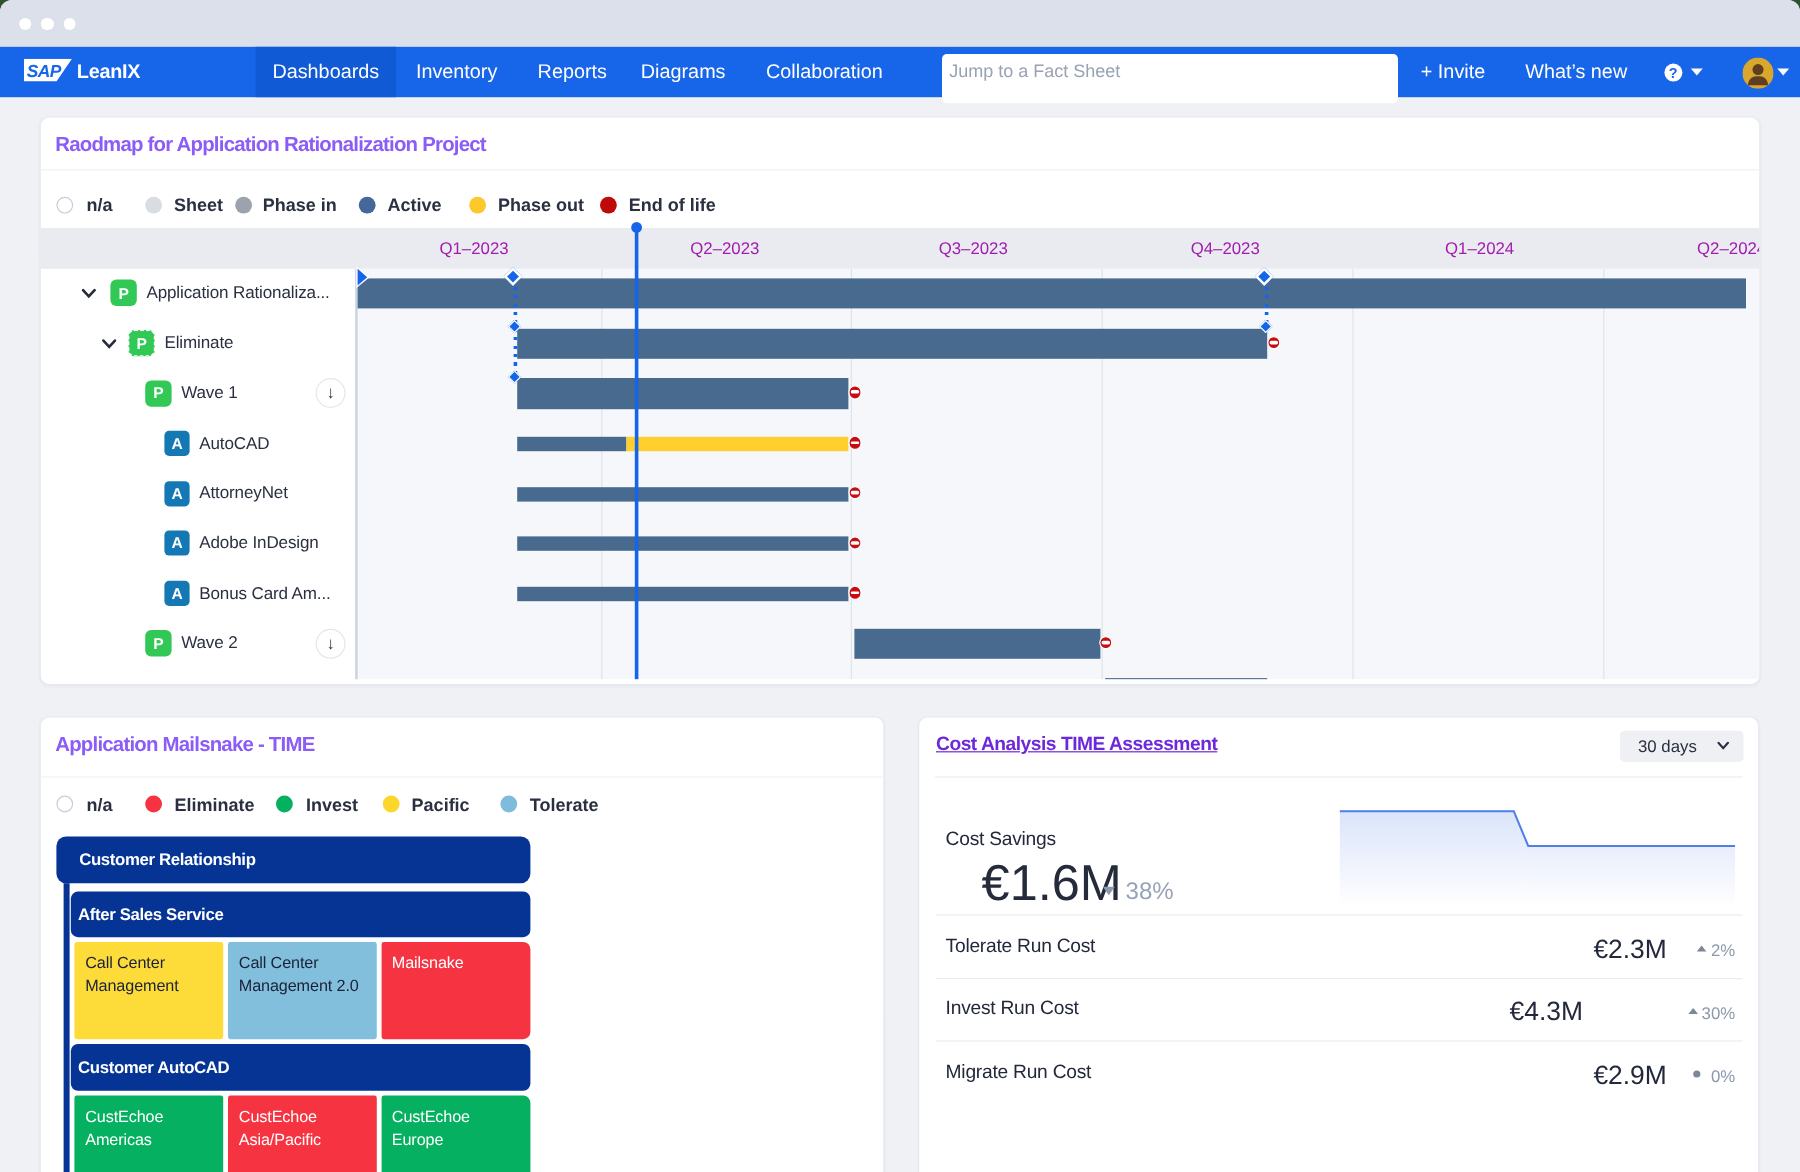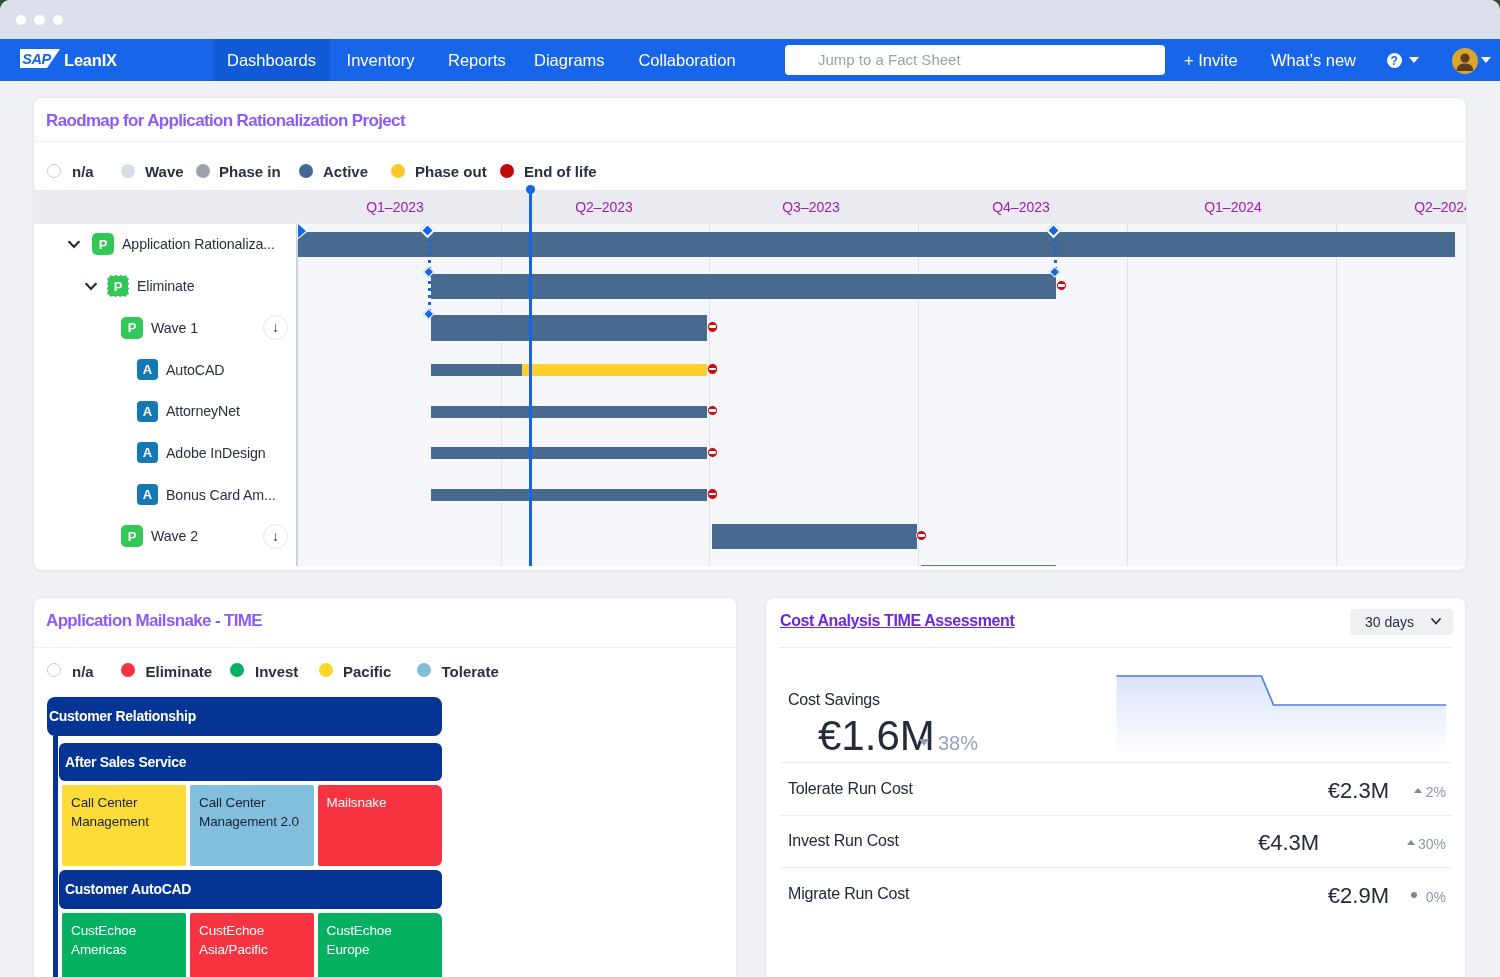--- a/index.html
+++ b/index.html
@@ -11,21 +11,21 @@
     background:#EFF1F5;
   }
   .abs { position:absolute; }
   
   #topbar { left:0; top:0; width:1500px; height:39px; background:#DBE0EA; }
   .dot { position:absolute; top:14.5px; width:10.5px; height:10.5px; border-radius:50%; background:#fff; }
   
   #nav { left:0; top:39px; width:1500px; height:42px; background:#1765E9; }
   .navitem { position:absolute; top:39px; height:42px; line-height:42px; color:#fff; font-size:16.5px; font-weight:500; text-align:center; white-space:nowrap; }
   #navactive { position:absolute; left:213px; top:39px; width:117px; height:42px; background:#115AD6; }
-  #search { position:absolute; left:785px; top:45px; width:380px; height:30px; background:#fff; border-radius:4px; line-height:30px; color:#98A2B3; font-size:15px; padding-left:33px; }
+  #search { position:absolute; left:785px; top:45px; width:380px; height:41px; background:#fff; border-radius:4px; line-height:30px; color:#98A2B3; font-size:15px; padding-left:6px; }
   .card { position:absolute; background:#fff; border:1px solid #E6E9EF; border-radius:8px; box-shadow:0 1px 2px rgba(40,50,80,0.04); }
   .cardtitle { position:absolute; font-size:17px; letter-spacing:-0.65px; font-weight:bold; color:#8b5cf6; }
   .divider { position:absolute; height:1px; background:#EDF0F4; }
   .lgc { position:absolute; width:14px; height:14px; border-radius:50%; }
   .lgt { position:absolute; font-size:15px; font-weight:bold; color:#2A3040; line-height:15px; white-space:nowrap; }
   
   .qlabel { position:absolute; top:0; height:34px; line-height:34px; font-size:14px; color:#a21caf; transform:translateX(-50%); white-space:nowrap; }
   .gline { position:absolute; top:224px; height:342px; width:1px; background:#DFE4EB; }
   .bar { position:absolute; background:#476A8E; }
   .noicon { position:absolute; width:11.5px; height:11.5px; border-radius:50%; background:#C50D12; border:1px solid #fff; }
@@ -76,21 +76,21 @@
     <path d="M4.5,23 C5.5,16.5 9,15.5 13,15.5 C17,15.5 20.5,16.5 21.5,23 Z" fill="#5F3D20"></path>
   </svg>
   <div class="abs" style="left:1481px; top:57px; width:0; height:0; border-left:5px solid transparent; border-right:5px solid transparent; border-top:6px solid #fff;"></div>
 
   <div class="card" style="left:33px; top:97px; width:1434px; height:474px;"></div>
   <div class="cardtitle" style="left:46px; top:111px;">Raodmap for Application Rationalization Project</div>
   <div class="divider" style="left:34px; top:141px; width:1432px;"></div>
   <div class="lgc" style="left:47px; top:163.5px; background:#fff; border:1.5px solid #C6CDD8;"></div>
     <div class="lgt" style="left:72px; top:164px;">n/a</div>
   <div class="lgc" style="left:121px; top:163.5px; background:#D9DDE3;"></div>
-    <div class="lgt" style="left:145px; top:164px;">Wave</div>
+    <div class="lgt" style="left:145px; top:164px;">Sheet</div>
   <div class="lgc" style="left:195.5px; top:163.5px; background:#9CA3AD;"></div>
     <div class="lgt" style="left:219px; top:164px;">Phase in</div>
   <div class="lgc" style="left:298.5px; top:163.5px; background:#45689A;"></div>
     <div class="lgt" style="left:323px; top:164px;">Active</div>
   <div class="lgc" style="left:390.5px; top:163.5px; background:#FCC82B;"></div>
     <div class="lgt" style="left:415px; top:164px;">Phase out</div>
   <div class="lgc" style="left:499.5px; top:163.5px; background:#C00A0A;"></div>
     <div class="lgt" style="left:524px; top:164px;">End of life</div>
 
   <div class="abs" style="left:34px; top:190px; width:1432px; height:34px; background:#E9EBF0; overflow:hidden;">
@@ -167,21 +167,21 @@
   <div class="lgc" style="left:46.5px; top:663px; background:#fff; border:1.5px solid #C6CDD8;"></div>
     <div class="lgt" style="left:72px; top:663.5px;">n/a</div>
   <div class="lgc" style="left:121px; top:663px; background:#F63340;"></div>
     <div class="lgt" style="left:145.5px; top:663.5px;">Eliminate</div>
   <div class="lgc" style="left:230px; top:663px; background:#05B160;"></div>
     <div class="lgt" style="left:255px; top:663.5px;">Invest</div>
   <div class="lgc" style="left:318.5px; top:663px; background:#FBD62B;"></div>
     <div class="lgt" style="left:343px; top:663.5px;">Pacific</div>
   <div class="lgc" style="left:417px; top:663px; background:#7FBCDC;"></div>
     <div class="lgt" style="left:441.5px; top:663.5px;">Tolerate</div>
-  <div class="lshead" style="left:47px; top:697px; width:394.5px; height:38.5px; border-radius:8px; line-height:38.5px; padding-left:2px;">Customer Relationship</div>
+  <div class="lshead" style="left:47px; top:697px; width:394.5px; height:38.5px; border-radius:8px; line-height:38.5px; padding-left:19px;">Customer Relationship</div>
   <div class="abs" style="left:53px; top:735.5px; width:4.5px; height:242px; background:#053494;"></div>
   <div class="lshead" style="left:59px; top:742.5px; width:382.5px; height:38.5px; line-height:38.5px; padding-left:6px;">After Sales Service</div>
   <div class="tile" style="left:62px; top:784.5px; width:124px; height:81px; background:#FDDC39; color:#1A2138;">Call Center Management</div>
   <div class="tile" style="left:190px; top:784.5px; width:124px; height:81px; background:#82BFDC; color:#1A2138;">Call Center Management 2.0</div>
   <div class="tile" style="left:317.5px; top:784.5px; width:124px; height:81px; background:#F63340; color:#fff; border-radius:2px 6px 6px 2px;">Mailsnake</div>
   <div class="lshead" style="left:59px; top:870px; width:382.5px; height:39px; line-height:39px; padding-left:6px;">Customer AutoCAD</div>
   <div class="tile" style="left:62px; top:912.5px; width:124px; height:81px; background:#05B160; color:#fff;">CustEchoe Americas</div>
   <div class="tile" style="left:190px; top:912.5px; width:124px; height:81px; background:#F63340; color:#fff;">CustEchoe Asia/Pacific</div>
   <div class="tile" style="left:317.5px; top:912.5px; width:124px; height:81px; background:#05B160; color:#fff; border-radius:2px 6px 6px 2px;">CustEchoe Europe</div>
 

